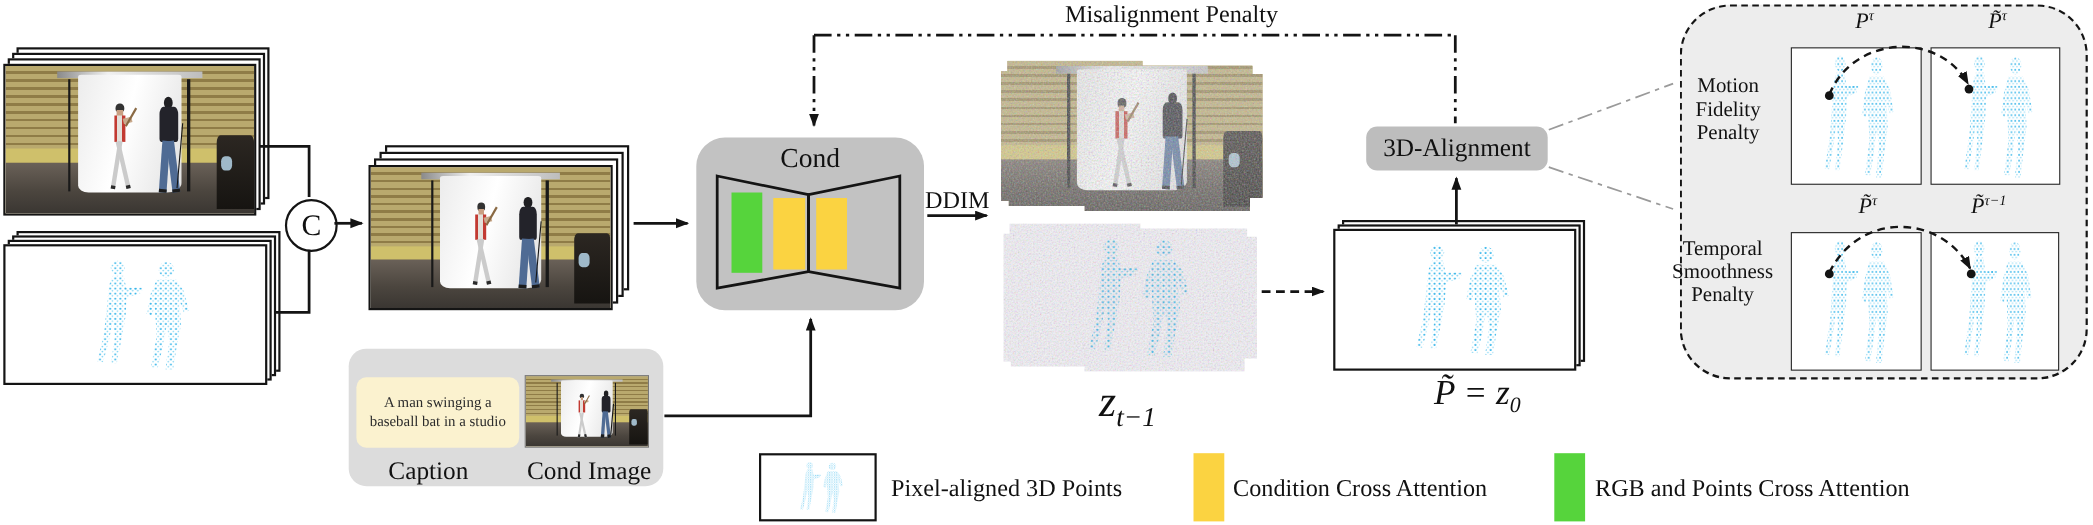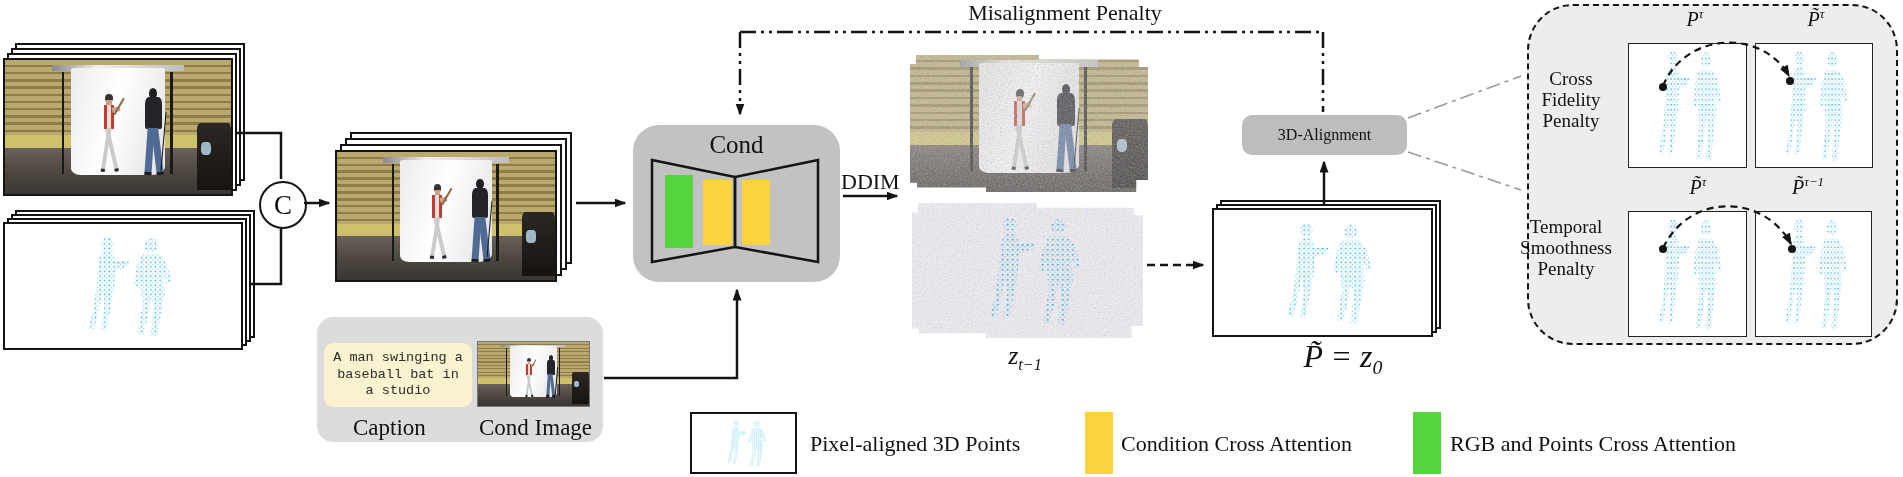--- a/index.html
+++ b/index.html
@@ -60,27 +60,27 @@
 
   .unet-box{position:absolute;left:633px;top:125px;width:207px;height:157px;background:#c2c2c2;border-radius:26px;}
   .unet-title{position:absolute;left:0;right:0;top:6px;text-align:center;font-size:25px;}
   .bar{position:absolute;}
   .bar.green{left:665px;top:175px;width:28px;height:73px;background:#56d43c;}
   .bar.y1{left:703px;top:180px;width:29px;height:65px;background:#fbd341;}
   .bar.y2{left:742px;top:180px;width:28px;height:65px;background:#fbd341;}
 
   .caption-panel{position:absolute;left:317px;top:317px;width:286px;height:125px;background:#dcdcdc;border-radius:16px;}
   .caption-box{position:absolute;left:7px;top:26px;width:148px;height:64px;background:#fbf2cf;border-radius:9px;
-               font-family:Liberation Mono, monospace;font-size:13.5px;color:#2c2c2c;display:flex;align-items:center;
+               font-family:Liberation Serif, serif;font-size:13.5px;color:#2c2c2c;display:flex;align-items:center;
                justify-content:center;text-align:center;padding:2px 6px;box-sizing:border-box;line-height:1.25;}
   .cond-img{position:absolute;left:160px;top:24px;width:113px;height:66px;overflow:hidden;border:1px solid #777;box-sizing:border-box;}
   .caption-lbl{position:absolute;top:98px;font-size:23px;}
 
   .align-box{position:absolute;left:1242px;top:115px;width:165px;height:40px;background:#bdbdbd;border-radius:10px;
-             display:flex;align-items:center;justify-content:center;font-size:16px;}
+             display:flex;align-items:center;justify-content:center;font-size:23px;}
 
   .penalty-panel{position:absolute;left:1527px;top:4px;width:371px;height:341px;background:#ededed;
                  border:2.5px dashed #141414;border-radius:46px;box-sizing:border-box;}
   .ppanel-lines{position:absolute;width:100px;font-size:19px;line-height:21px;text-align:center;}
   .pbox{position:absolute;background:#fff;border:1.5px solid #222;box-sizing:border-box;overflow:hidden;}
   .ptag{position:absolute;width:80px;text-align:center;font-size:20px;}
   .ptag sup{font-size:13px;}
   sub{font-size:0.62em;}
 
   .legend-box{position:absolute;left:690px;top:412px;width:107px;height:62px;background:#fff;border:2px solid #141414;box-sizing:border-box;}
@@ -280,21 +280,21 @@
 
   <div class="frame jag" style="left:912px;top:203px;width:231px;height:135px;border:none;background:#f4f2f8">
     <svg class="pcsvg" viewBox="0 0 100 70" preserveAspectRatio="xMidYMid meet">
         <use href="#pcfigs"></use>
       </svg>
     <svg class="noise-rect" style="opacity:.8">
         <rect width="100%" height="100%" filter="url(#noiseF)"></rect>
       </svg>
   </div>
 
-  <div class="lbl math ctr" style="left:960px;top:341px;width:130px;font-size:26px">
+  <div class="lbl math ctr" style="left:960px;top:341px;width:130px;font-size:40px">
     <span>z</span><sub>t−1</sub>
   </div>
 
   <div>
     <div class="frame" style="left:1220px;top:200px;width:221px;height:129px"></div>
     <div class="frame" style="left:1216px;top:204px;width:221px;height:129px"></div>
     <div class="frame" style="left:1212px;top:208px;width:221px;height:129px">
       <svg class="pcsvg" viewBox="0 0 100 70" preserveAspectRatio="xMidYMid meet">
           <use href="#pcfigs"></use>
         </svg>
@@ -305,21 +305,21 @@
     <span>P̃ = z</span><sub>0</sub>
   </div>
 
   <div class="align-box">
       <span>3D-Alignment</span>
     </div>
 
   <div class="penalty-panel"></div>
 
   <div class="ppanel-lines" style="left:1521px;top:68px">
-    <div>Cross</div>
+    <div>Motion</div>
     <div>Fidelity</div>
     <div>Penalty</div>
   </div>
   <div class="ppanel-lines" style="left:1516px;top:216px">
     <div>Temporal</div>
     <div>Smoothness</div>
     <div>Penalty</div>
   </div>
 
   <div class="ptag math" style="left:1655px;top:6px">

